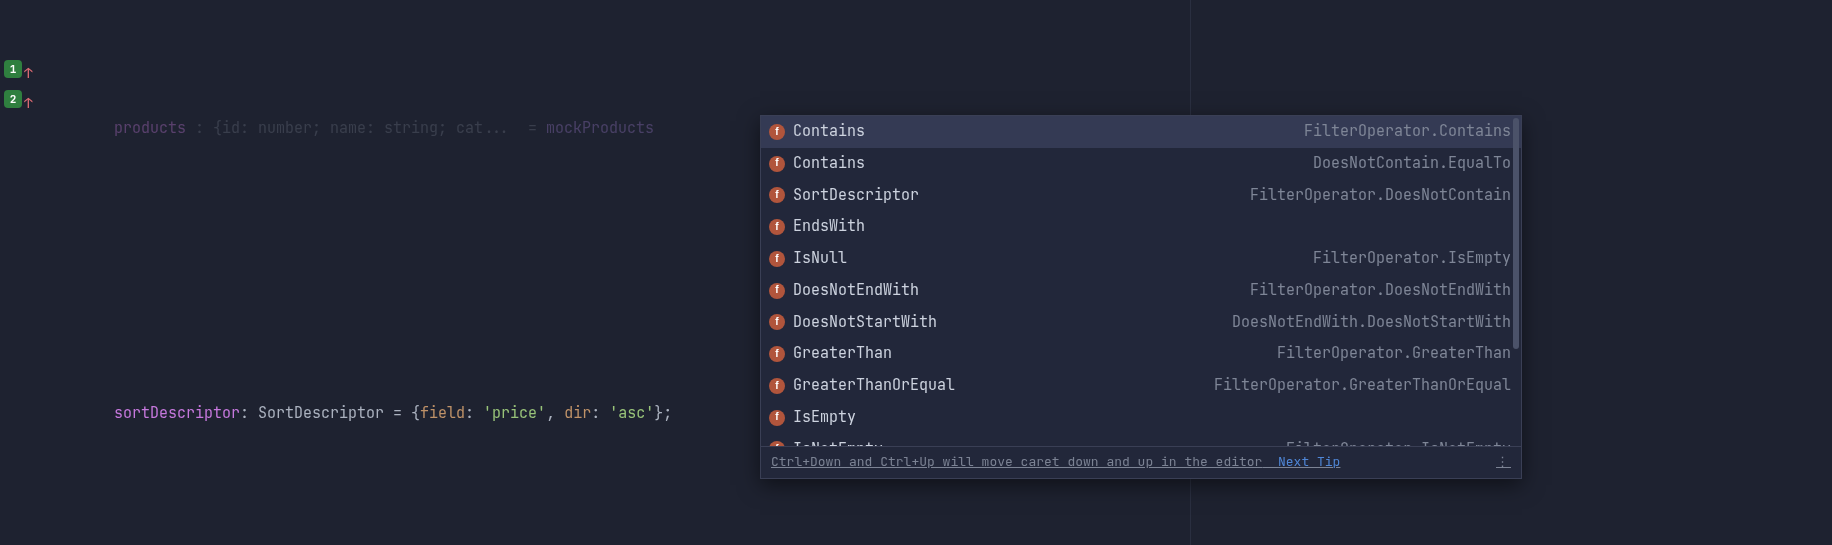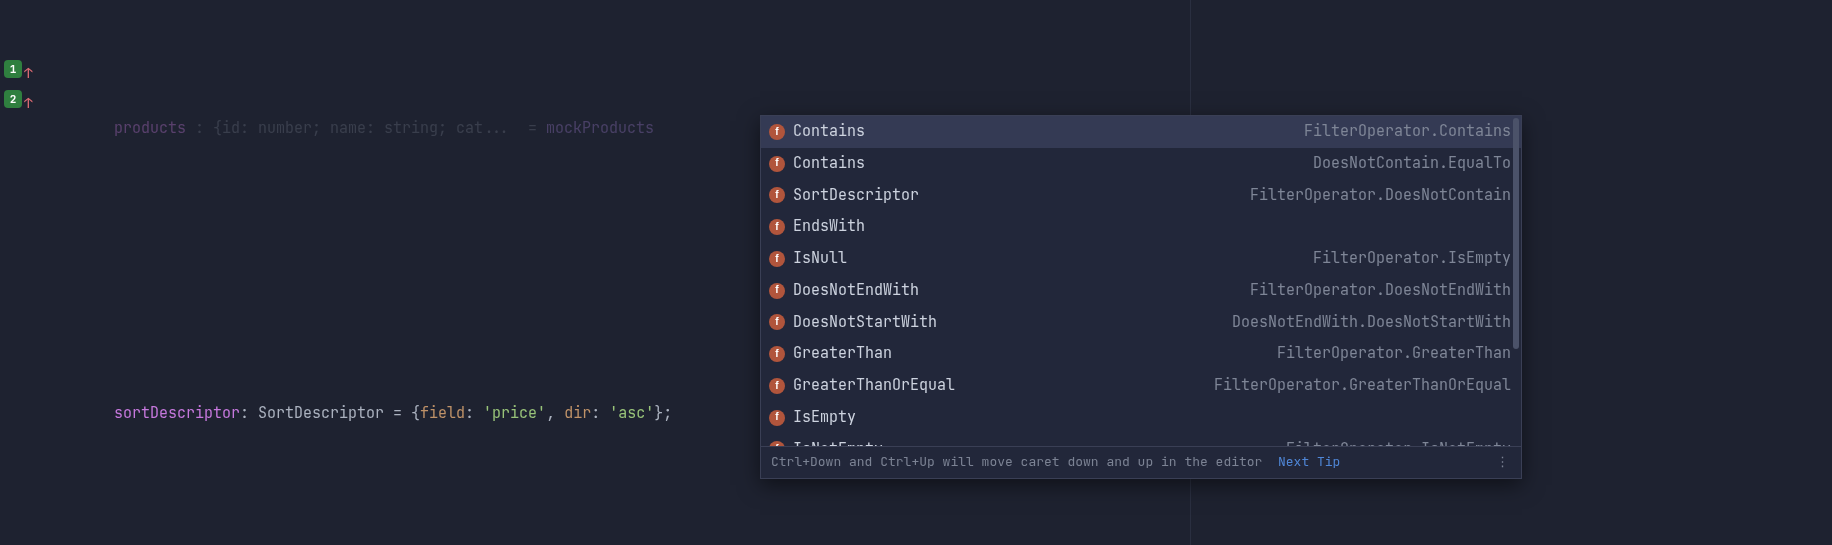--- a/index.html
+++ b/index.html
@@ -117,20 +117,21 @@
     border-radius:3px;
   }
   .popup-footer {
     border-top:1px solid #3a3f55;
     padding: 3px 10px;
     color:#7c8394;
     font-size: 13px;
     display:flex;
     justify-content:space-between;
     align-items:center;
+    text-decoration:underline;
   }
   .popup-footer .link { color:#4f86d6; }
   .popup-footer .more { color:#7c8394; letter-spacing:2px; }
 </style>
 </head>
 <body>
 
 <div class="editor">
 
   <div class="right-margin"></div>

